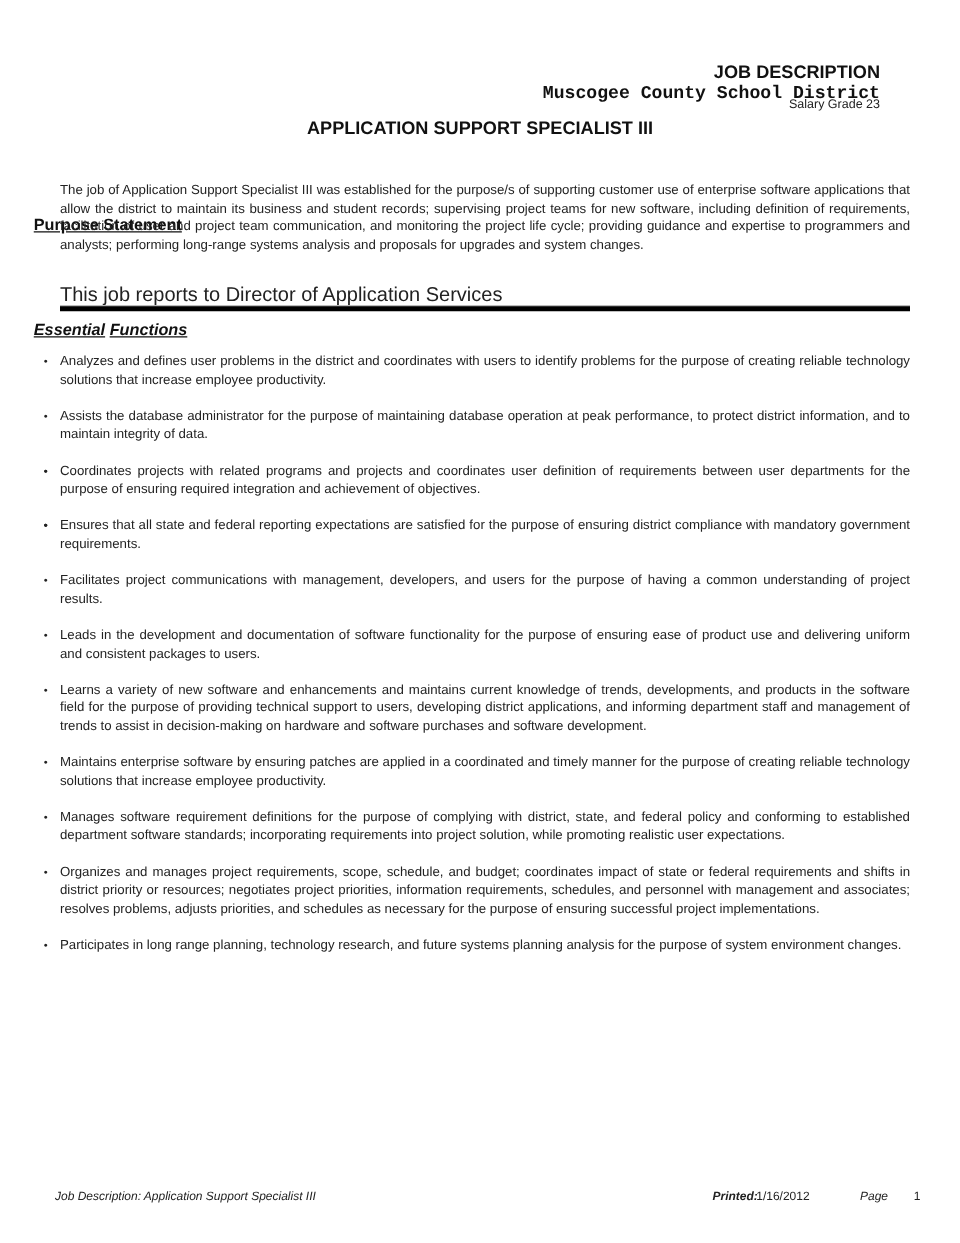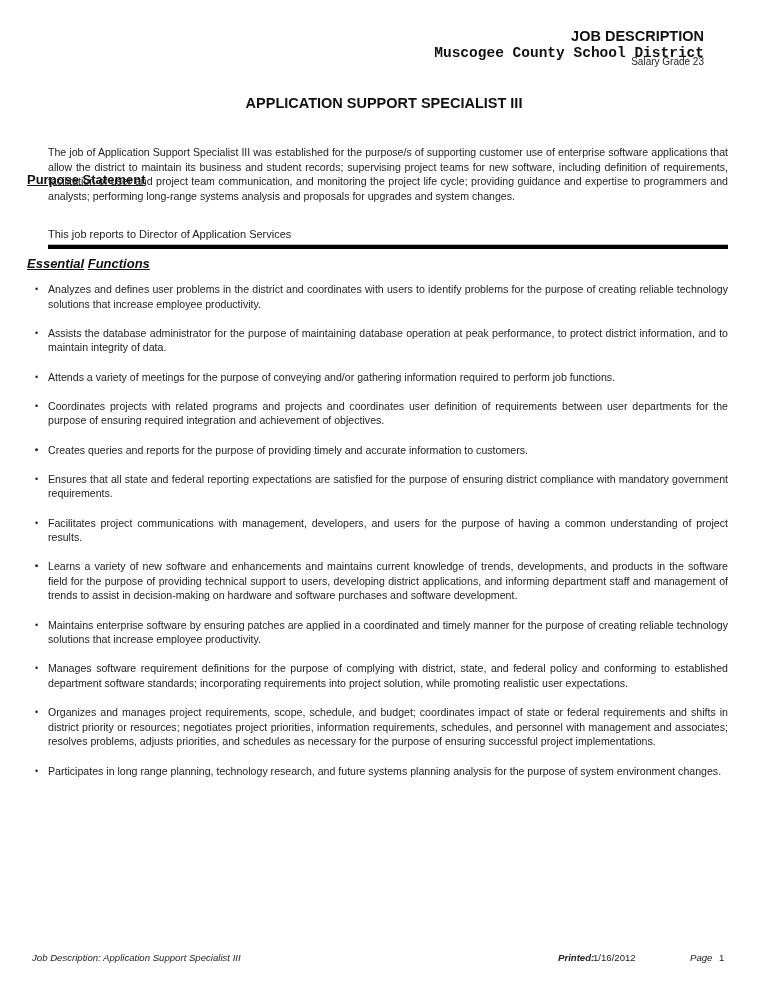--- a/index.html
+++ b/index.html
@@ -1,35 +1,35 @@
 <!DOCTYPE html>
 <html><head>
 <meta charset="utf-8">
 <style>
   html, body { margin: 0; padding: 0; background: #ffffff; }
   body { width: 768px; height: 994px; position: relative; overflow: hidden;
          font-family: "Liberation Sans", sans-serif; color: #222; }
-  .hdr { position: absolute; right: 64px; text-align: left; }
+  .hdr { position: absolute; right: 64px; text-align: left; margin-top: 22px; }
   .hdr-title { top: 28px; font-size: 14.5px; font-weight: bold; color: #111; }
   .hdr-org { top: 45px; font-size: 14.5px; font-weight: bold; color: #111; font-family: Liberation Mono, monospace; }
   .hdr-grade { top: 56px; font-size: 10px; color: #222; }
   .job-title { position: absolute; top: 95px; left: 0; width: 768px; text-align: center;
                font-size: 14.5px; font-weight: bold; color: #111; }
   .sec-head { position: absolute; left: 27px; font-size: 13px; font-weight: bold; color: #111; }
   .sec-head span { text-decoration: underline; }
   .purpose { position: absolute; top: 145px; left: 48px; width: 680px;
              font-size: 10.6px; line-height: 14.6px; text-align: justify; color: #222; }
-  .reports { position: absolute; top: 228px; left: 48px; font-size: 11px; color: #222; }
+  .reports { position: absolute; top: 228px; left: 48px; font-size: 16px; color: #222; }
   .rule { position: absolute; top: 244px; left: 48px; width: 680px; height: 4px; background: #000;
           border-top: 1px solid #bbb; }
   .func-list { position: absolute; top: 282px; left: 35px; width: 693px; margin: 0; padding: 0; list-style: none; }
   .func-item { position: relative; padding-left: 13px; font-size: 10.6px; line-height: 14.6px;
                text-align: justify; color: #222; margin-bottom: 14.6px; }
   .bullet { position: absolute; left: 0; top: 0; font-size: 9px; }
-  .footer { position: absolute; top: 952px; font-size: 9.6px; font-style: italic; color: #222; }
+  .footer { position: absolute; top: 952px; font-size: 9.6px; font-style: italic; color: #222; margin-left: 12px; }
   .footer.plain { font-style: normal; }
 </style>
 </head>
 <body>
 
 <div class="hdr hdr-title">JOB DESCRIPTION</div>
 <div class="hdr hdr-org">Muscogee County School District</div>
 <div class="hdr hdr-grade">Salary Grade 23</div>
 
 <div class="job-title">APPLICATION SUPPORT SPECIALIST III</div>
@@ -42,31 +42,31 @@
 <div class="rule"></div>
 
 <div class="sec-head" style="top:256px;font-style:italic;">
   <span>Essential</span>
   <span>Functions</span>
 </div>
 
 <ul class="func-list">
   <li class="func-item"><span class="bullet">•</span><span>Analyzes and defines user problems in the district and coordinates with users to identify problems for the purpose of creating reliable technology solutions that increase employee productivity.</span></li>
   <li class="func-item"><span class="bullet">•</span><span>Assists the database administrator for the purpose of maintaining database operation at peak performance, to protect district information, and to maintain integrity of data.</span></li>
-  <li class="func-item"><span class="bullet">•</span><span>Attends a variety of meetings for the purpose of conveying and/or gathering information required to perform job functions.</span></li>
+  <li class="func-item"><span class="bullet">•</span></li>
   <li class="func-item"><span class="bullet">•</span><span>Coordinates projects with related programs and projects and coordinates user definition of requirements between user departments for the purpose of ensuring required integration and achievement of objectives.</span></li>
   <li class="func-item"><span class="bullet">•</span></li>
-  <li class="func-item"><span class="bullet">•</span><span>Creates queries and reports for the purpose of providing timely and accurate information to customers.</span></li>
+  <li class="func-item"><span class="bullet">•</span></li>
   <li class="func-item"><span class="bullet">•</span><span>Ensures that all state and federal reporting expectations are satisfied for the purpose of ensuring district compliance with mandatory government requirements.</span></li>
   <li class="func-item"><span class="bullet">•</span><span>Facilitates project communications with management, developers, and users for the purpose of having a common understanding of project results.</span></li>
-  <li class="func-item"><span class="bullet">•</span></li>
+  <li class="func-item"><span class="bullet">•</span><span>Leads in the development and documentation of software functionality for the purpose of ensuring ease of product use and delivering uniform and consistent packages to users.</span></li>
   <li class="func-item"><span class="bullet">•</span><span>Learns a variety of new software and enhancements and maintains current knowledge of trends, developments, and products in the software field for the purpose of providing technical support to users, developing district applications, and informing department staff and management of trends to assist in decision-making on hardware and software purchases and software development.</span></li>
   <li class="func-item"><span class="bullet">•</span><span>Maintains enterprise software by ensuring patches are applied in a coordinated and timely manner for the purpose of creating reliable technology solutions that increase employee productivity.</span></li>
   <li class="func-item"><span class="bullet">•</span><span>Manages software requirement definitions for the purpose of complying with district, state, and federal policy and conforming to established department software standards; incorporating requirements into project solution, while promoting realistic user expectations.</span></li>
   <li class="func-item"><span class="bullet">•</span><span>Organizes and manages project requirements, scope, schedule, and budget; coordinates impact of state or federal requirements and shifts in district priority or resources; negotiates project priorities, information requirements, schedules, and personnel with management and associates; resolves problems, adjusts priorities, and schedules as necessary for the purpose of ensuring successful project implementations.</span></li>
   <li class="func-item"><span class="bullet">•</span><span>Participates in long range planning, technology research, and future systems planning analysis for the purpose of system environment changes.</span></li>
 </ul>
 
 <div class="footer" style="left:32px;">Job Description:  Application Support Specialist III</div>
 <div class="footer" style="left:558px;font-weight:bold;">Printed:</div>
 <div class="footer plain" style="left:593px;">1/16/2012</div>
-<div class="footer" style="left:690px;text-align:center;">Page</div>
+<div class="footer" style="left:676px;text-align:center;">Page</div>
 <div class="footer plain" style="left:719px;">1</div>
 
 </body></html>

